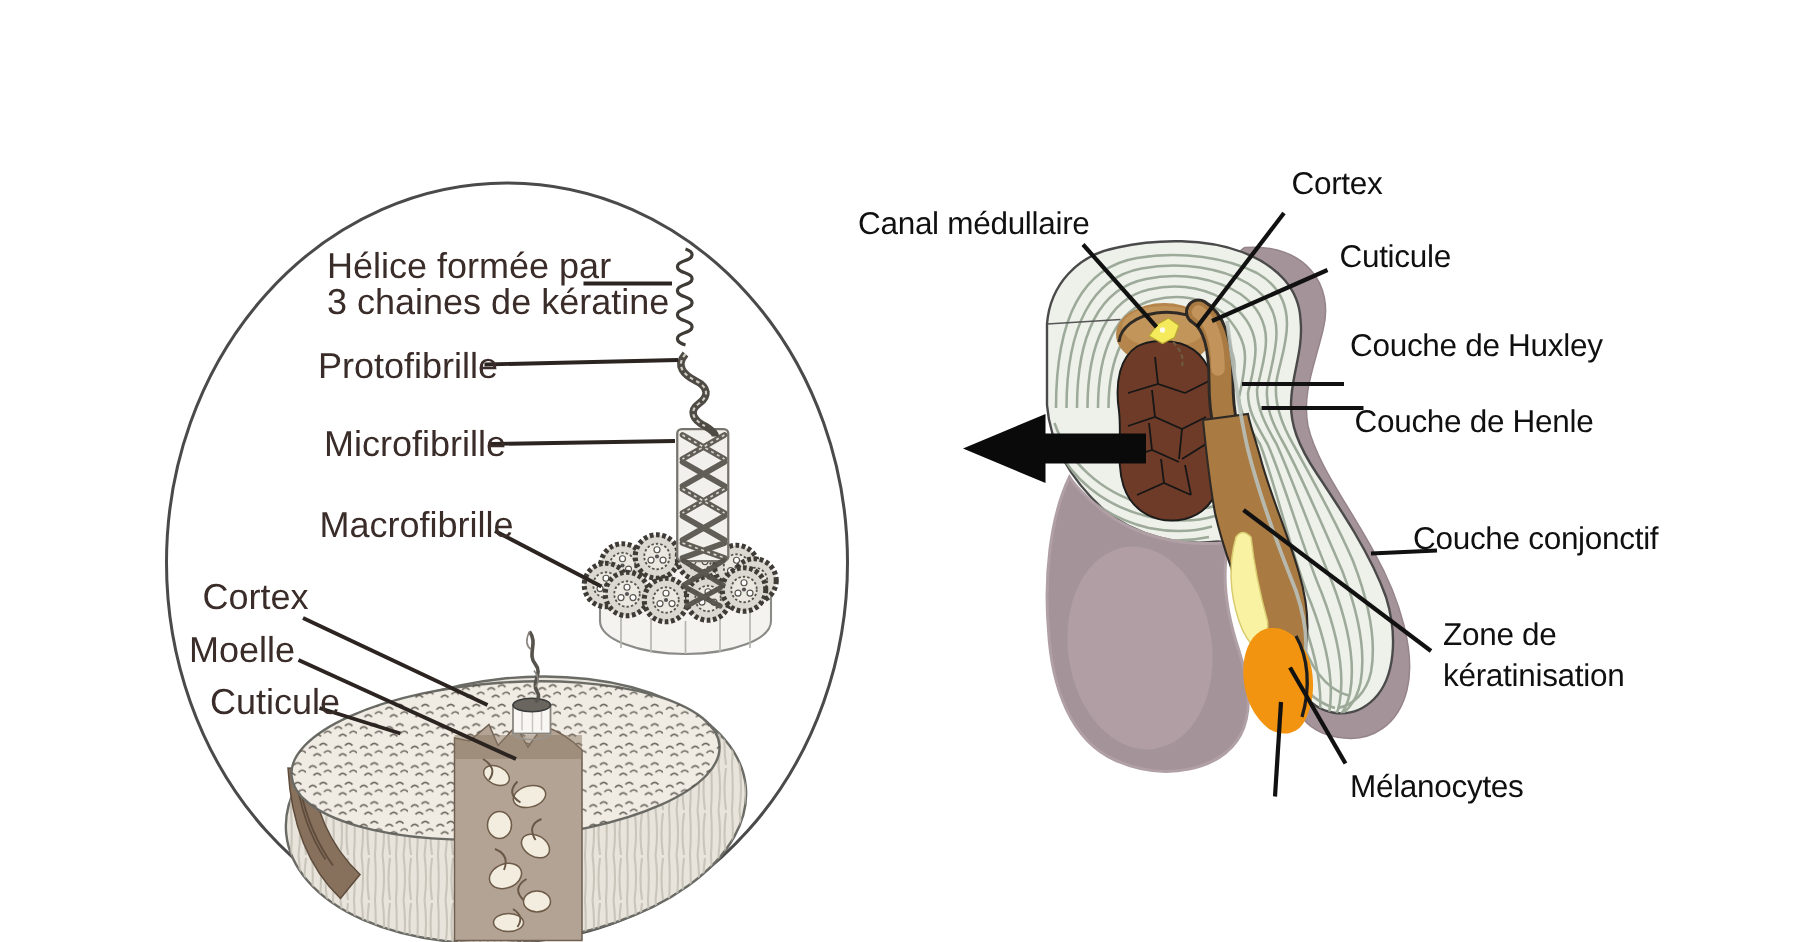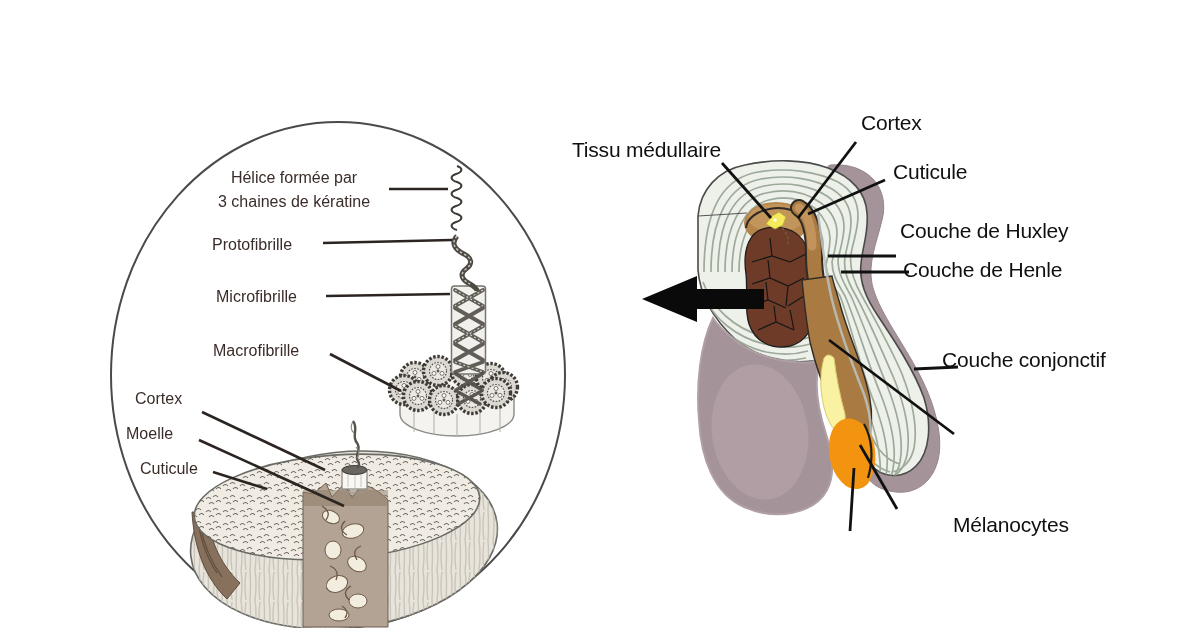--- a/index.html
+++ b/index.html
@@ -1,20 +1,20 @@
 <!DOCTYPE html>
 <html><head>
 <meta charset="utf-8">
 <style>
   html,body{margin:0;padding:0;background:#fff;}
   .canvas{position:relative;width:1200px;height:628px;background:#ffffff;overflow:hidden;
           font-family:"Liberation Sans","DejaVu Sans",sans-serif;}
   .canvas svg{position:absolute;left:0;top:0;}
-  .lbl{position:absolute;white-space:nowrap;text-align:center;}
-  .lbl-left{font-size:16px;line-height:24px;color:#3a2c28;}
+  .lbl{position:absolute;white-space:nowrap;}
+  .lbl-left{font-size:24px;line-height:24px;color:#3a2c28;}
   .lbl-right{font-size:21px;line-height:27px;color:#101010;letter-spacing:-0.2px;}
 </style>
 </head>
 <body>
 
 <div class="canvas">
 
 <svg width="1200" height="628" viewBox="0 0 1200 628">
   <defs>
     <pattern id="speck" width="17" height="13" patternUnits="userSpaceOnUse">
@@ -208,21 +208,25 @@
   <span style="display:block">Hélice formée par</span>
   <span style="display:block">3 chaines de kératine</span>
 </div>
 <div class="lbl lbl-left" style="left:212px;top:233px">Protofibrille</div>
 <div class="lbl lbl-left" style="left:216px;top:285px">Microfibrille</div>
 <div class="lbl lbl-left" style="left:213px;top:339px">Macrofibrille</div>
 <div class="lbl lbl-left" style="left:135px;top:387px">Cortex</div>
 <div class="lbl lbl-left" style="left:126px;top:422px">Moelle</div>
 <div class="lbl lbl-left" style="left:140px;top:457px">Cuticule</div>
 
-<div class="lbl lbl-right" style="left:572px;top:136px">Tissu médullaire</div>
+<div class="lbl lbl-right" style="left:572px;top:136px">Canal médullaire</div>
 <div class="lbl lbl-right" style="left:861px;top:109px">Cortex</div>
 <div class="lbl lbl-right" style="left:893px;top:158px">Cuticule</div>
 <div class="lbl lbl-right" style="left:900px;top:217px">Couche de Huxley</div>
-<div class="lbl lbl-right" style="left:903px;top:256px">Couche de Henle</div>
+<div class="lbl lbl-right" style="left:903px;top:268px">Couche de Henle</div>
 <div class="lbl lbl-right" style="left:942px;top:346px">Couche conjonctif</div>
-<div class="lbl lbl-right" style="left:953px;top:511px">Mélanocytes</div>
-
+<div class="lbl lbl-right" style="left:962px;top:410px">
+  <span style="display:block">Zone de</span>
+  <span style="display:block">kératinisation</span>
 </div>
+<div class="lbl lbl-right" style="left:900px;top:511px">Mélanocytes</div>
+
+</div>
 
 </body></html>

